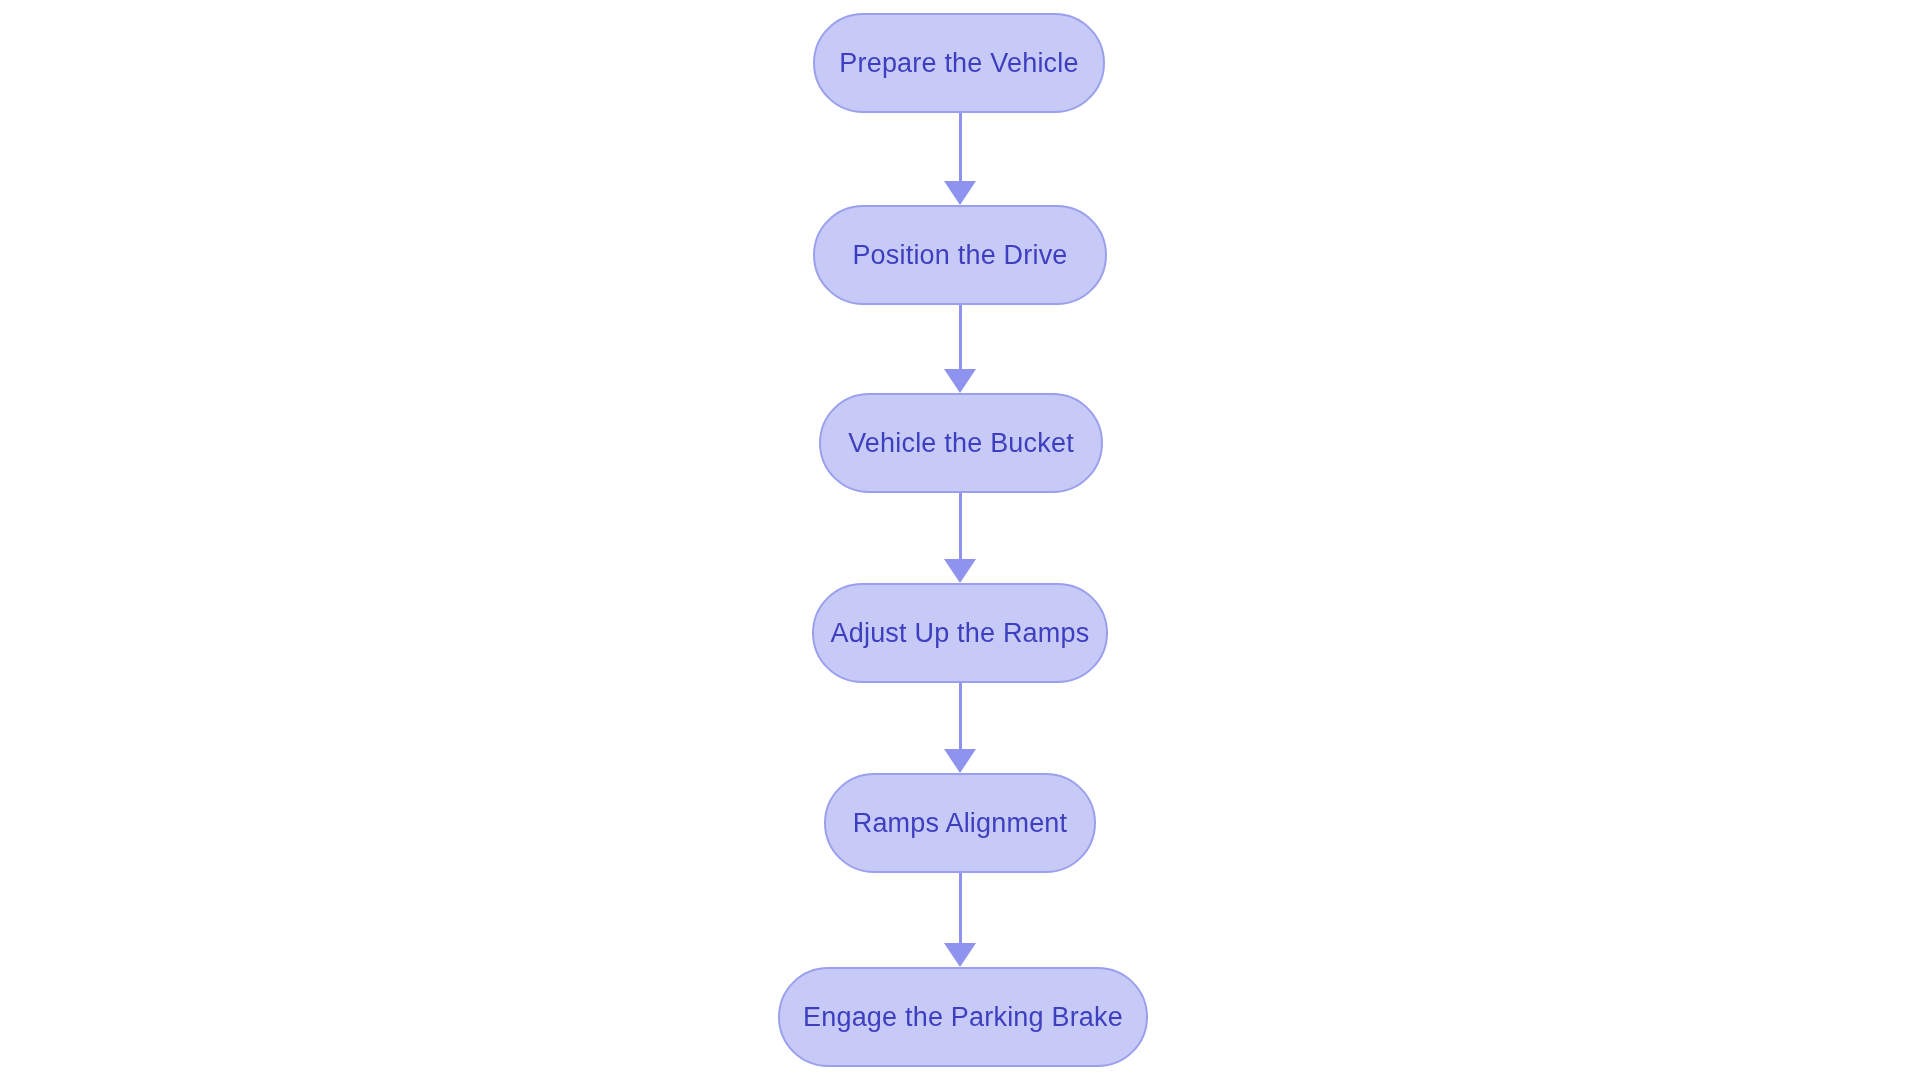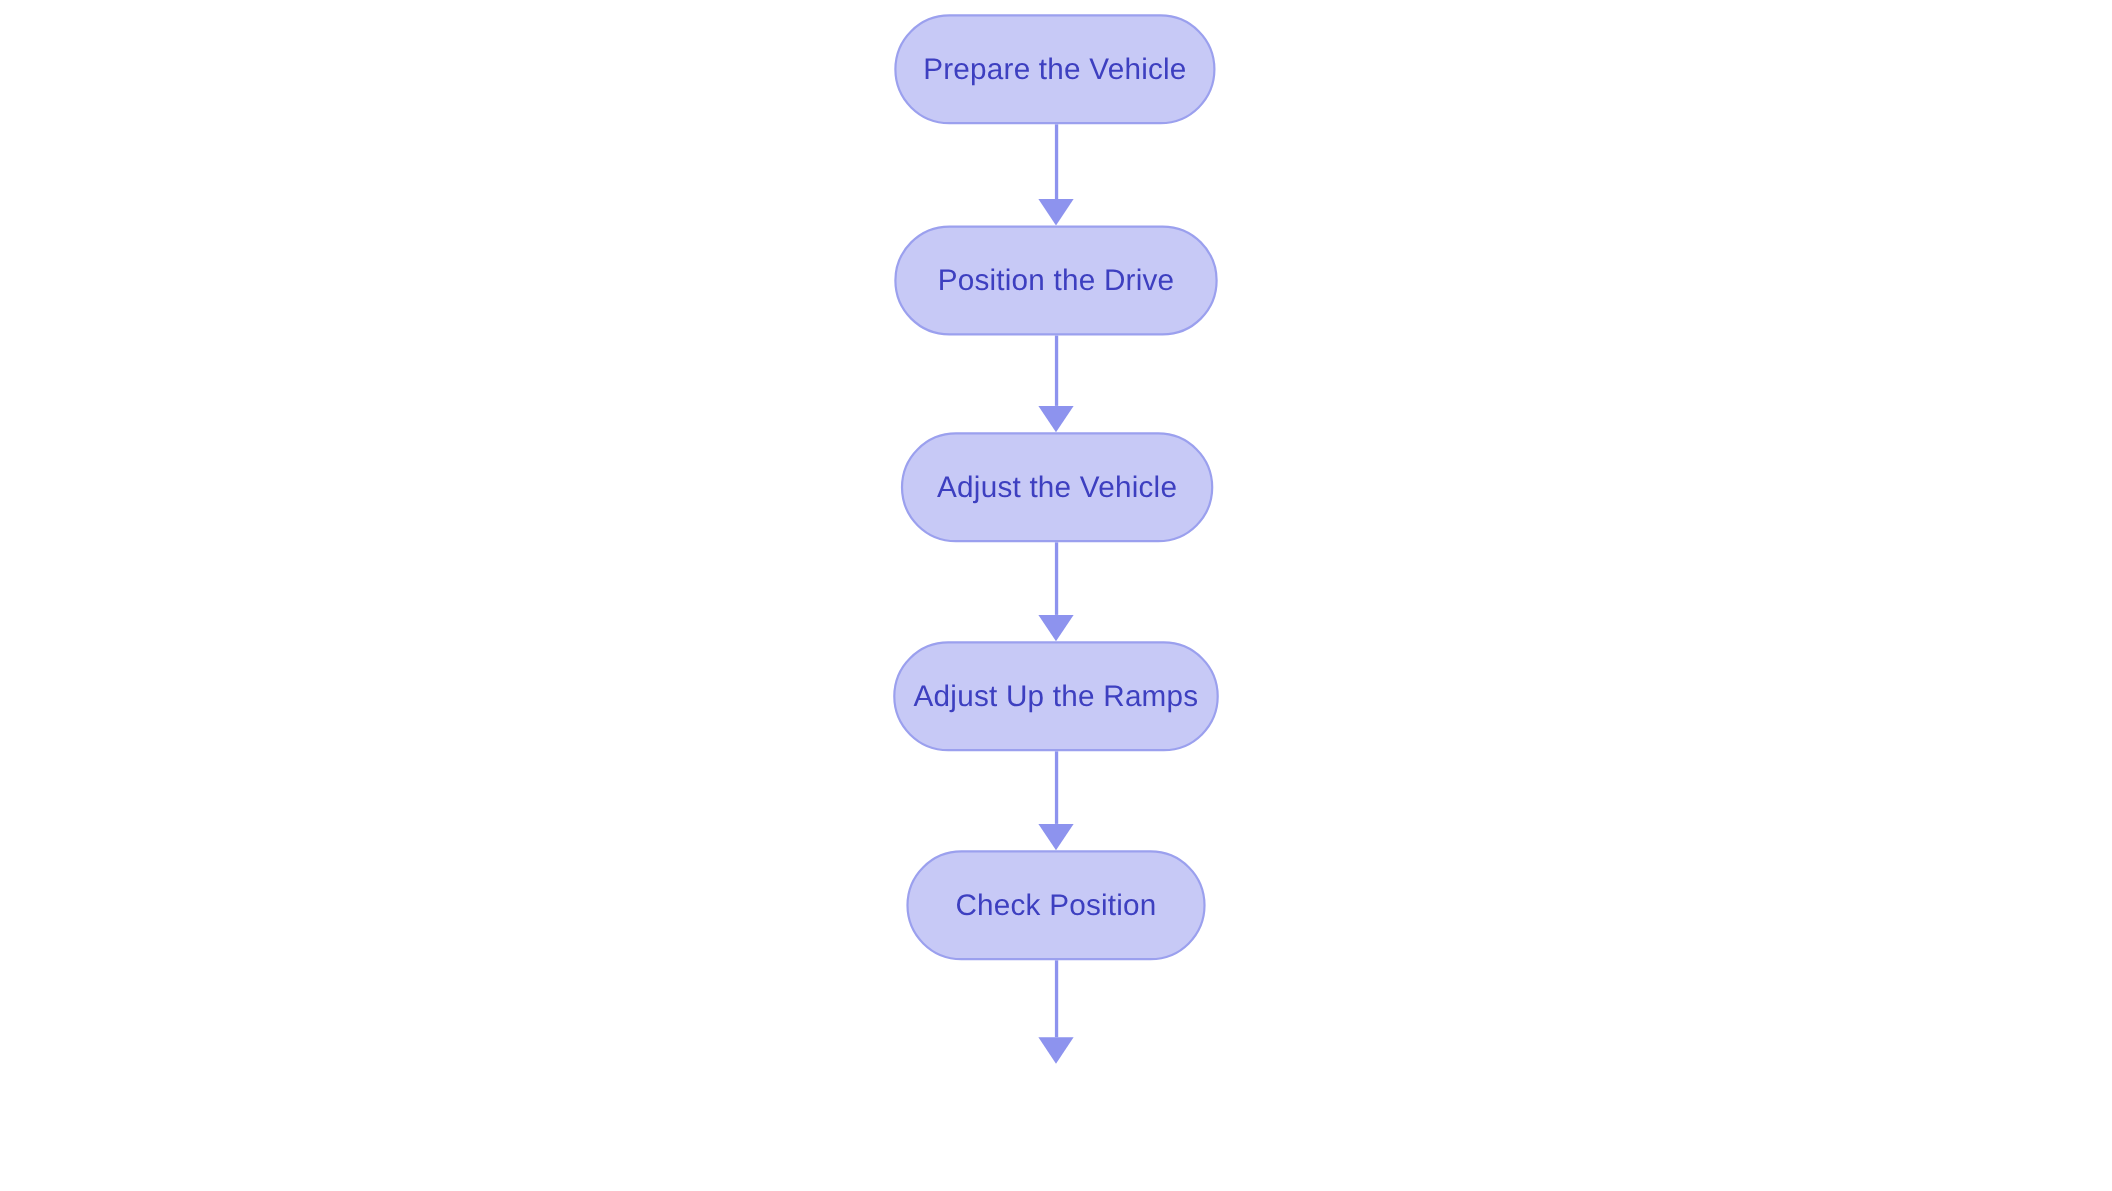--- a/index.html
+++ b/index.html
@@ -87,40 +87,43 @@
   <div class="node node-2">
     <span>Position the Drive</span>
   </div>
 
   <div class="arrow arrow-2">
     <div class="arrow-line"></div>
     <div class="arrow-head"></div>
   </div>
 
   <div class="node node-3">
-    <span>Adjust the Vehicle</span>
+    <span>Vehicle the Bucket</span>
   </div>
 
   <div class="arrow arrow-3">
     <div class="arrow-line"></div>
     <div class="arrow-head"></div>
   </div>
 
   <div class="node node-4">
     <span>Adjust Up the Ramps</span>
   </div>
 
   <div class="arrow arrow-4">
     <div class="arrow-line"></div>
     <div class="arrow-head"></div>
   </div>
 
   <div class="node node-5">
-    <span>Check Position</span>
+    <span>Ramps Alignment</span>
   </div>
 
   <div class="arrow arrow-5">
     <div class="arrow-line"></div>
     <div class="arrow-head"></div>
   </div>
 
+  <div class="node node-6">
+    <span>Engage the Parking Brake</span>
+  </div>
 
 </div>
 
 </body></html>

